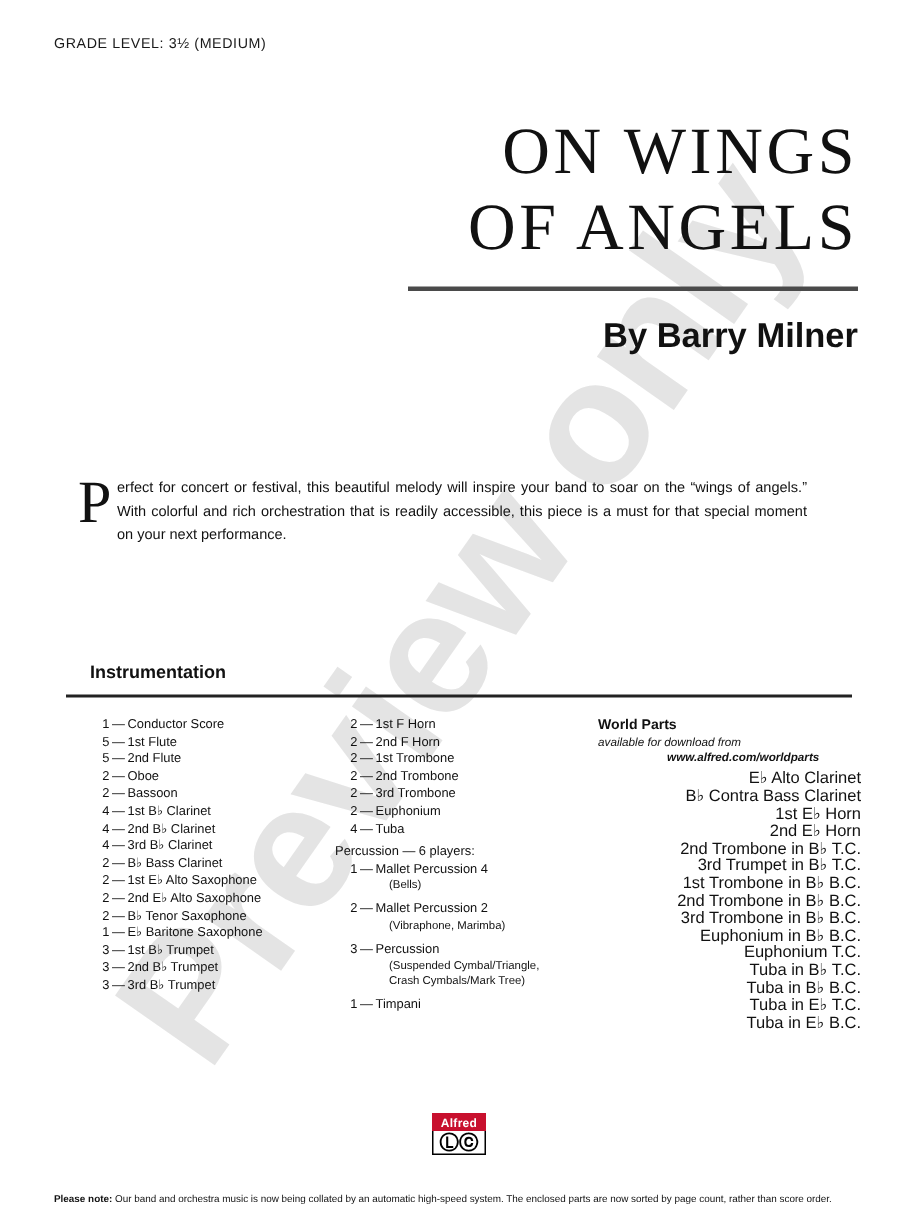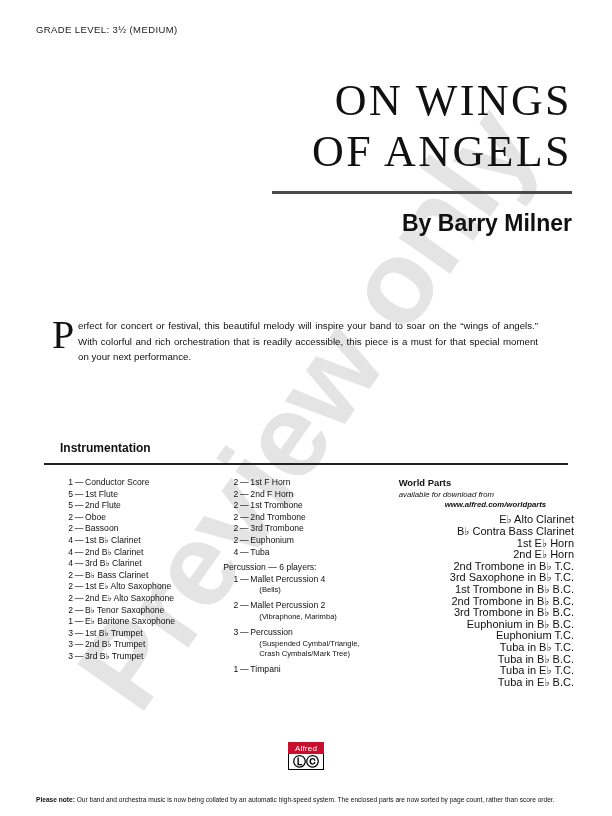--- a/index.html
+++ b/index.html
@@ -205,21 +205,21 @@
     transform: translateX(-50%);
     top: 742px;
     width: 36px;
     z-index: 10;
     text-align: center;
   }
   .logo-top {
     background: #c8102e;
     color: #ffffff;
     font-size: 8px;
-    font-weight: normal;
+    font-weight: bold;
     letter-spacing: 0.2px;
     padding: 1.5px 0 1.5px;
     line-height: 9px;
   }
   .logo-bottom {
     border: 1.6px solid #000;
     border-top: none;
     font-family: "Liberation Serif", serif;
     font-size: 13px;
     font-weight: bold;
@@ -418,21 +418,21 @@
       <div class="wp-sub">
         <div>available for download from</div>
         <div><b>www.alfred.com/worldparts</b></div>
       </div>
       <div class="wp-list" id="wplist">
           <div>E♭ Alto Clarinet</div>
           <div>B♭ Contra Bass Clarinet</div>
           <div>1st E♭ Horn</div>
           <div>2nd E♭ Horn</div>
           <div>2nd Trombone in B♭ T.C.</div>
-          <div>3rd Saxophone in B♭ T.C.</div>
+          <div>3rd Trumpet in B♭ T.C.</div>
           <div>1st Trombone in B♭ B.C.</div>
           <div>2nd Trombone in B♭ B.C.</div>
           <div>3rd Trombone in B♭ B.C.</div>
           <div>Euphonium in B♭ B.C.</div>
           <div>Euphonium T.C.</div>
           <div>Tuba in B♭ T.C.</div>
           <div>Tuba in B♭ B.C.</div>
           <div>Tuba in E♭ T.C.</div>
           <div>Tuba in E♭ B.C.</div>
         </div>

